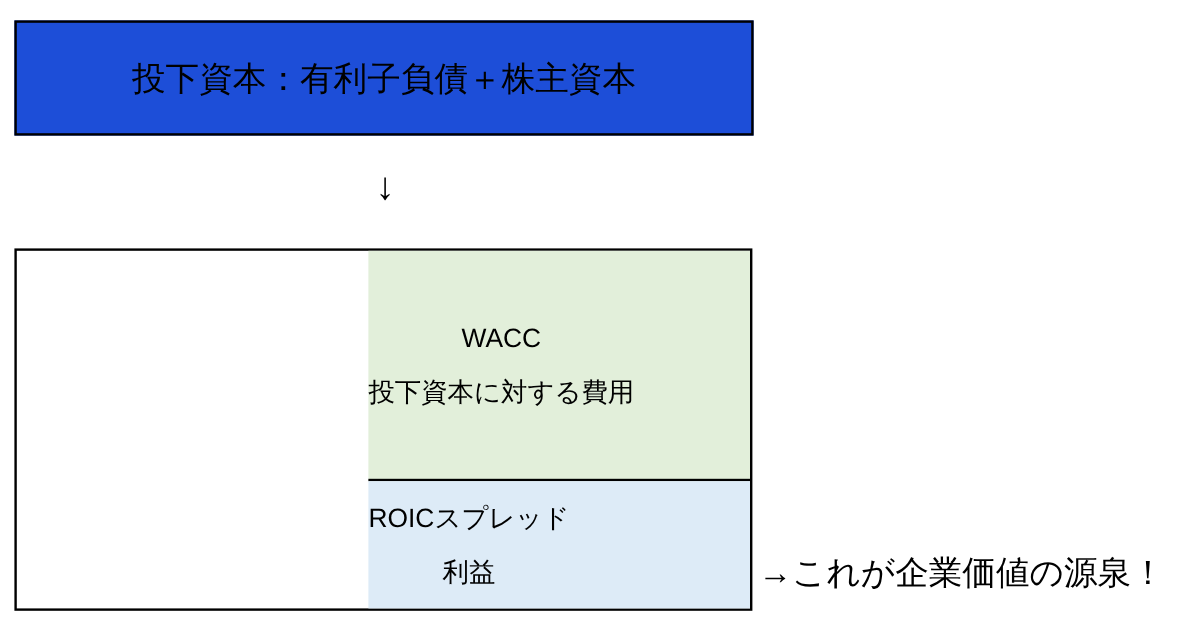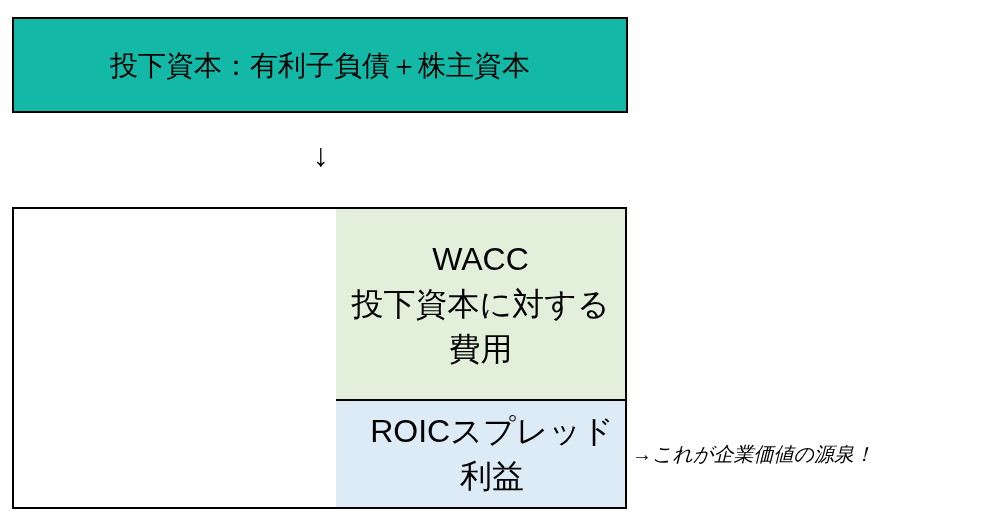--- a/index.html
+++ b/index.html
@@ -54,26 +54,24 @@
     box-sizing: border-box;
     border: 2px solid #000000;
     display: grid;
     grid-template-columns: 293px 318px;
     grid-template-rows: 192px 106px;
   }
   .cell {
     box-sizing: border-box;
     display: flex;
     align-items: center;
-    justify-content: center;
     text-align: center;
-    font-size: 32px;
+    font-size: 22px;
     line-height: 45px;
     white-space: pre-line;
-    margin-left: 29px;
   }
   .cell-roic {
     grid-column: 1;
     grid-row: 1 / span 2;
     background: #FFF2CC;
     border-right: 2px solid #000000;
   }
   .cell-wacc {
     grid-column: 2;
     grid-row: 1;
@@ -81,44 +79,43 @@
     border-bottom: 2px solid #000000;
   }
   .cell-spread {
     grid-column: 2;
     grid-row: 2;
     background: #DDEBF7;
   }
   .annotation {
     position: absolute;
     left: 632px;
-    top: 432px;
-    font-size: 20px;
+    top: 456px;
+    font-size: 28px;
     line-height: 44px;
     white-space: nowrap;
-    font-style: italic;
   }
 </style>
 </head>
 <body>
 
 <div class="canvas">
 
-  <div class="box top-box" style="background-color: #14b8a6;">
+  <div class="box top-box" style="background-color: #1d4ed8;">
     <span>投下資本：有利子負債＋株主資本</span>
   </div>
 
   <div class="down-arrow">↓</div>
 
   <div class="grid">
     <div class="cell cell-wacc" style="background-color: rgb(226, 239, 218);">
       <span>WACC
 投下資本に対する費用</span>
     </div>
-    <div class="cell cell-spread" style="background-color: rgb(221, 235, 247); padding-left: 23px;">
+    <div class="cell cell-spread" style="background-color: rgb(221, 235, 247);">
       <span>ROICスプレッド
 利益</span>
     </div>
   </div>
 
   <div class="annotation">→これが企業価値の源泉！</div>
 
 </div>
 
 </body></html>

